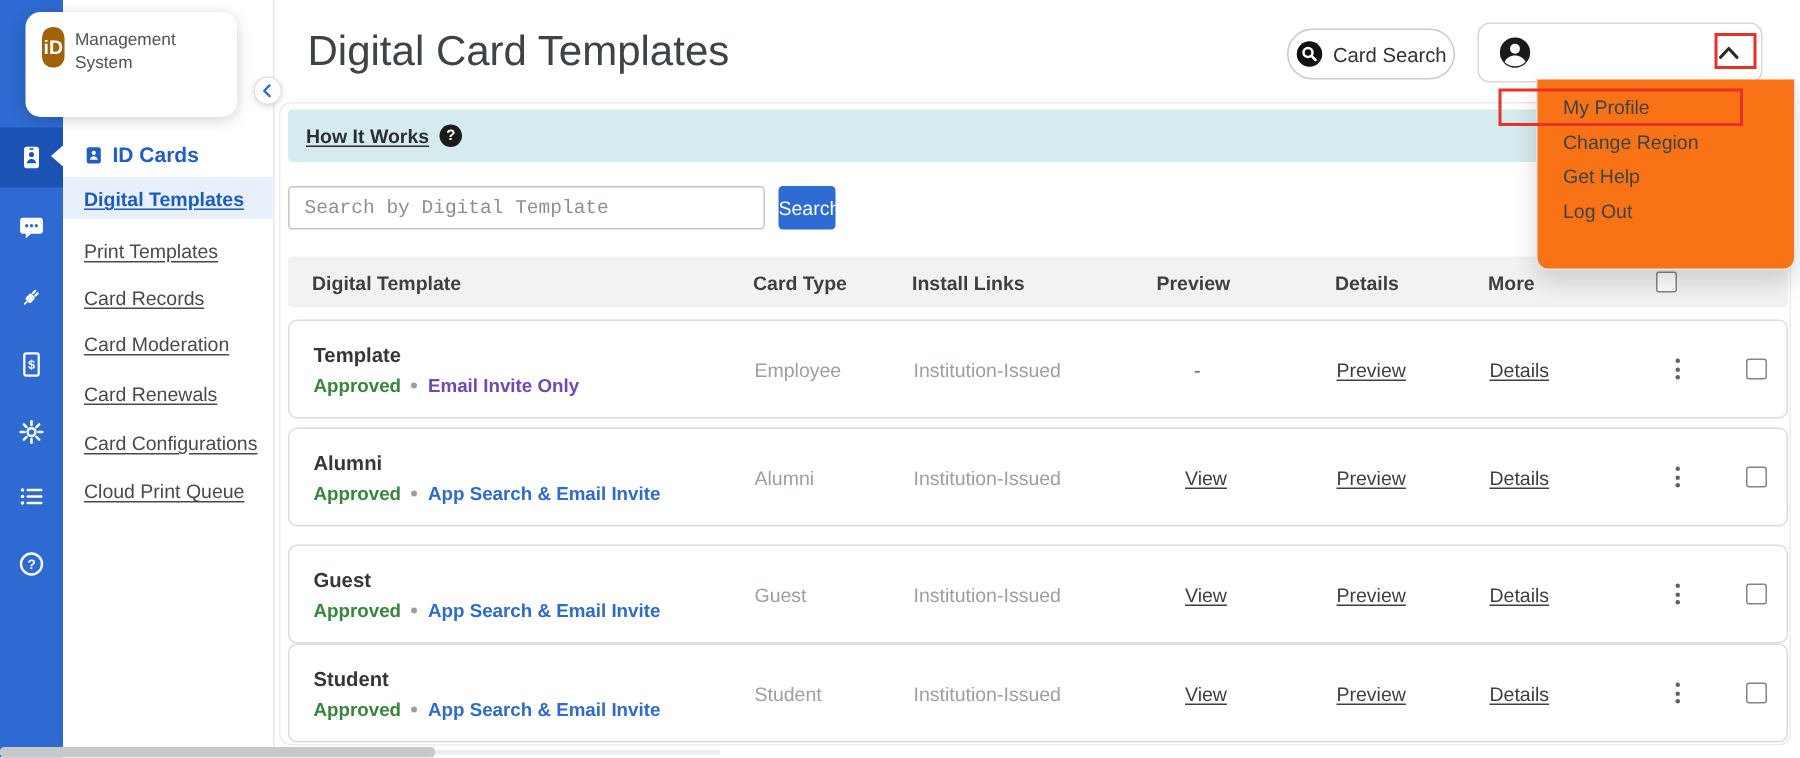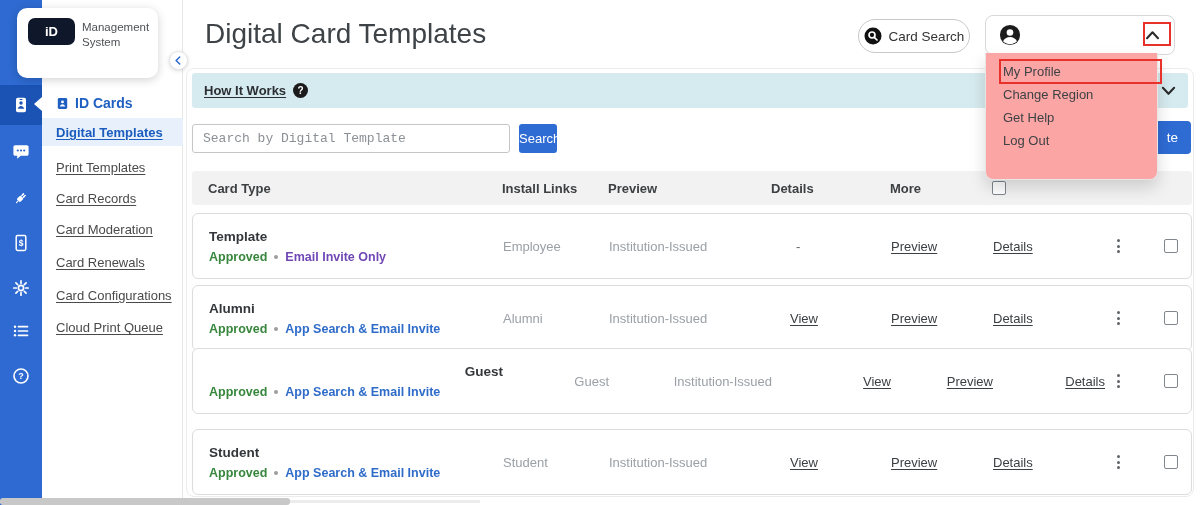--- a/index.html
+++ b/index.html
@@ -15,21 +15,21 @@
 
   
   .sidebar { position:absolute; left:42px; top:0; width:141px; height:505px; background:#fff; border-right:1px solid #e7e7e7; z-index:3; }
   .nav-section { position:absolute; left:14px; top:95px; display:flex; align-items:center; gap:6px; font-size:14px; font-weight:bold; color:#1e5fc1; }
   .nav-active-bg { position:absolute; left:0; top:118px; width:141px; height:28px; background:#e8f1fb; }
   .nav-item { position:absolute; left:14px; font-size:13px; color:#4a4a4a; text-decoration:underline; text-underline-offset:2px; cursor:pointer; white-space:nowrap; }
   .nav-item.active { color:#1b5cbe; font-weight:bold; }
 
   
   .logo-card { position:absolute; left:17px; top:8px; width:141px; height:70px; background:#fff; border-radius:10px; box-shadow:0 2px 10px rgba(0,0,0,.18); z-index:6; display:flex; align-items:flex-start; padding:10px 0 0 11px; gap:7px; }
-  .logo-square { width:47px; height:27px; background:#0f172a; border-radius:7px; color:#fff; font-weight:bold; font-size:13px; display:flex; align-items:center; justify-content:center; }
+  .logo-square { width:15px; height:27px; background:#a16207; border-radius:7px; color:#fff; font-weight:bold; font-size:13px; display:flex; align-items:center; justify-content:center; }
   .logo-text { font-size:11.5px; color:#4f5256; line-height:1.3; padding-top:2px; }
   .collapse-btn { position:absolute; left:169px; top:51px; width:19px; height:19px; background:#fff; border:1px solid #e4e4e4; border-radius:50%; box-shadow:0 1px 4px rgba(0,0,0,.15); display:flex; align-items:center; justify-content:center; z-index:7; cursor:pointer; }
 
   
   .page-title { position:absolute; left:205px; top:18px; font-size:28px; font-weight:500; color:#3e4347; }
   .card-search-btn { position:absolute; left:858px; top:19px; width:112px; height:34px; border:1px solid #c9c9c9; border-radius:17px; background:#fff; display:flex; align-items:center; justify-content:center; gap:7px; font-size:13.5px; color:#333; cursor:pointer; }
 
   .content-card { position:absolute; left:186px; top:68px; width:1008px; height:429px; background:#fff; border:1px solid #ececec; border-radius:8px; z-index:1; }
 
   .hiw-bar { position:absolute; left:192px; top:73px; width:996px; height:35px; background:#d6ebef; border-radius:3px; display:flex; align-items:center; padding-left:12px; z-index:1; }
@@ -39,38 +39,38 @@
 
   .search-input { position:absolute; left:192px; top:124px; width:318px; height:29px; border:1px solid #c6c6c6; border-radius:3px; padding:0 10px; font-size:13px; color:#3c4043; font-family:Liberation Mono, monospace; z-index:1; }
   .search-input::placeholder { color:#8b9096; }
   .search-btn { position:absolute; left:519px; top:124px; width:38px; height:29px; background:#2e6bd3; color:#fff; border:none; border-radius:3px; font-size:13px; font-family:"Liberation Sans",sans-serif; cursor:pointer; z-index:1; }
   .create-btn { position:absolute; left:1100px; top:121px; width:91px; height:33px; background:#2e6bd3; color:#fff; border:none; border-radius:4px; font-size:13.5px; text-align:right; padding-right:13px; font-family:"Liberation Sans",sans-serif; cursor:pointer; z-index:2; }
 
   
   .tbl-grid { display:grid; grid-template-columns:294px 106px 163px 119px 102px 112px 59px 1fr; align-items:center; padding:0 10px 0 16px; }
   .tbl-header { position:absolute; left:192px; top:171px; width:1000px; height:34px; background:#f2f2f2; border-radius:3px; font-size:13px; font-weight:bold; color:#3c4043; z-index:1; }
   .tbl-row { position:absolute; left:192px; width:1000px; height:66px; background:#fff; border:1px solid #dcdcdc; border-radius:6px; font-size:13px; z-index:1; }
-  .row-0 { top:213px; } .row-1 { top:285px; } .row-2 { top:348px;text-align:right; } .row-3 { top:429px; }
+  .row-0 { top:213px; } .row-1 { top:285px; } .row-2 { top:363px; } .row-3 { top:429px; }
   .cell-name { font-size:13.5px; font-weight:bold; color:#33373b; }
   .cell-sub { margin-top:6px; display:flex; align-items:center; font-size:12.5px; font-weight:bold; }
   .status-approved { color:#37863c; }
   .dot-sep { width:4px; height:4px; border-radius:50%; background:#9e9e9e; margin:0 7px; }
   .dist-purple { color:#7048b6; }
   .dist-blue { color:#2f6cc9; }
   .cell-gray { color:#9aa0a6; }
   .cell-link { color:#3c4043; text-decoration:underline; text-underline-offset:2px; cursor:pointer; }
   .cell-install { padding-left:18px; }
   .cell-dash { color:#5f6368; padding-left:24px; }
   .kebab { display:flex; flex-direction:column; gap:2.5px; width:14px; align-items:center; margin-left:6px; cursor:pointer; }
   .kebab i { width:3px; height:3px; border-radius:50%; background:#5f6368; }
   .checkbox { width:14px; height:14px; border:1.5px solid #80868b; border-radius:2px; background:#fff; cursor:pointer; justify-self:start; }
 
   
   .profile-trigger { position:absolute; left:985px; top:15px; width:190px; height:40px; background:#fff; border:1px solid #d8d8d8; border-radius:8px; z-index:30; display:flex; align-items:center; justify-content:space-between; padding:0 14px 0 13px; cursor:pointer; }
-  .profile-menu { position:absolute; left:985px; top:53px; width:173px; height:127px; background:#fca5a5; border:1px solid #e6e6e6; border-top:none; border-radius:0 0 8px 8px; box-shadow:0 8px 16px rgba(0,0,0,.15); z-index:31; padding-top:7px; }
+  .profile-menu { position:absolute; left:1024px; top:53px; width:173px; height:127px; background:#f97316; border:1px solid #e6e6e6; border-top:none; border-radius:0 0 8px 8px; box-shadow:0 8px 16px rgba(0,0,0,.15); z-index:31; padding-top:7px; }
   .menu-item { height:23px; display:flex; align-items:center; padding-left:17px; font-size:13px; color:#3f4245; cursor:pointer; }
 
   
   .red-box { position:absolute; border:2px solid #e8312a; z-index:40; pointer-events:none; }
   .red-box-caret { left:1143px; top:22px; width:28px; height:24px; }
   .red-box-myprofile { left:999px; top:59px; width:163px; height:25px; }
 
   
   .scroll-track { position:absolute; left:0; top:500px; width:480px; height:3px; background:#ececec; z-index:8; }
   .scroll-thumb { position:absolute; left:0; top:498px; width:290px; height:7px; background:#c8c8c8; border-radius:3px; z-index:9; cursor:pointer; }
@@ -203,20 +203,21 @@
           <polyline points="2,2.5 8,9 14,2.5" fill="none" stroke="#2b2b2b" stroke-width="2.2" stroke-linecap="round" stroke-linejoin="round"></polyline>
         </svg>
     </span>
   </div>
 
   <input class="search-input" type="text" placeholder="Search by Digital Template" style="">
   <button class="search-btn">Search</button>
   <button class="create-btn">te</button>
 
   <div class="tbl-header tbl-grid">
+    <span>Digital Template</span>
     <span>Card Type</span>
     <span>Install Links</span>
     <span>Preview</span>
     <span>Details</span>
     <span>More</span>
     <span class="checkbox"></span>
   </div>
 
   <div class="tbl-row tbl-grid row-0">
     <div>

